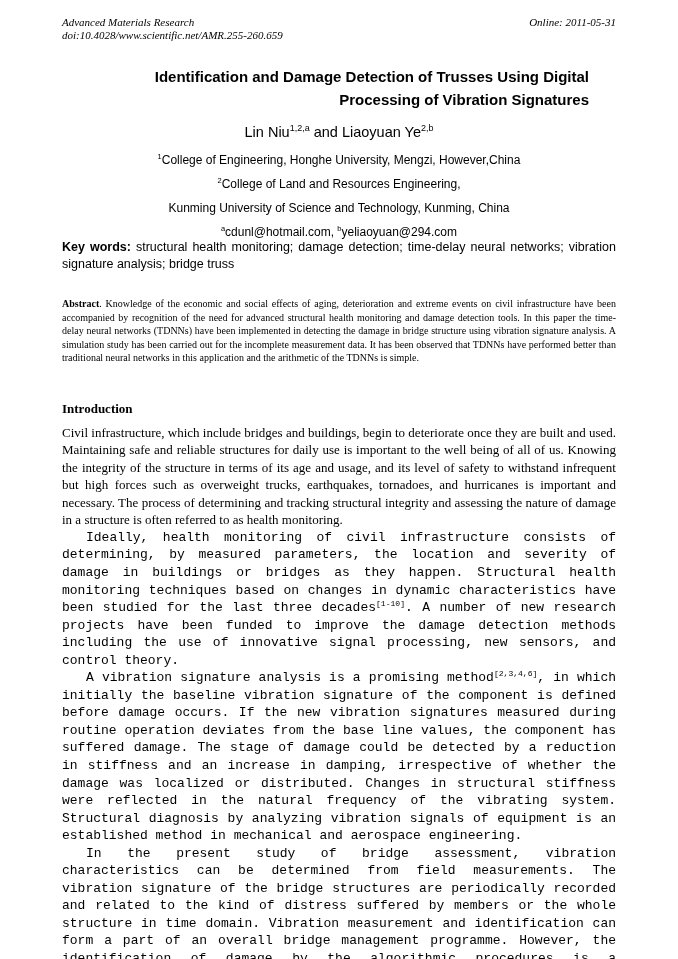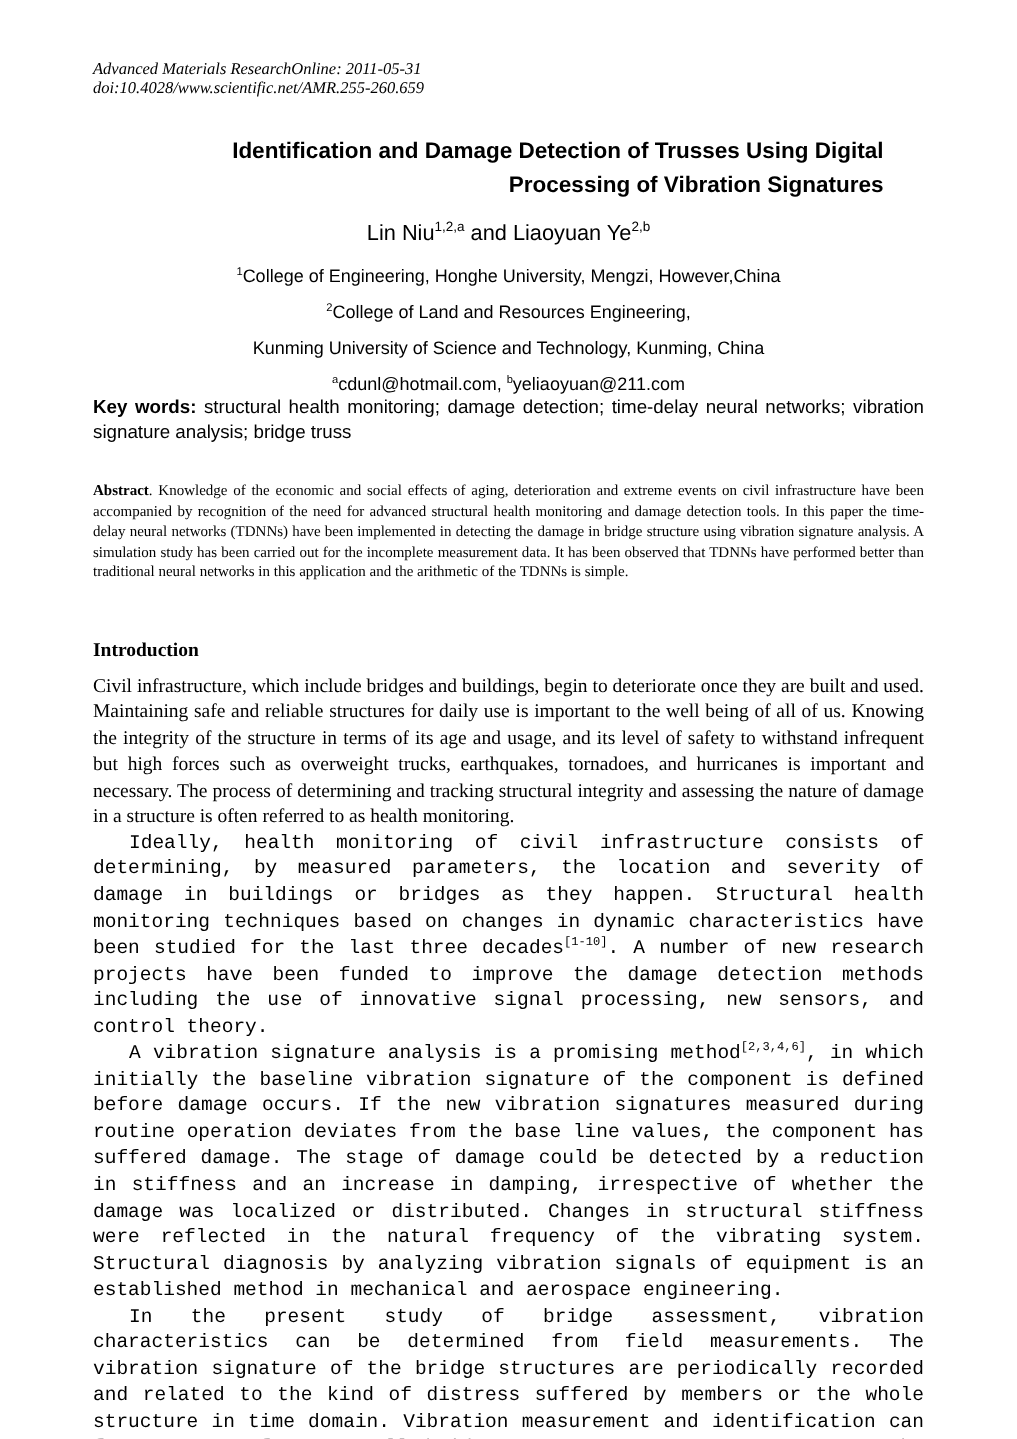--- a/index.html
+++ b/index.html
@@ -20,22 +20,22 @@
   }
   
   .pub-header {
     font-family: "Liberation Serif", serif;
     font-style: italic;
     font-size: 11px;
     line-height: 1.2;
   }
   .pub-header-row1 {
     display: flex;
+    justify-content: space-between;
     align-items: baseline;
-    margin-top: 24px;
   }
   
   .paper-title {
     margin: 24px auto 0 auto;
     max-width: 500px;
     text-align: right;
     font-family: "Liberation Sans", sans-serif;
     font-weight: bold;
     font-size: 15px;
     line-height: 1.5;
@@ -124,21 +124,21 @@
   <h1 class="paper-title">Identification and Damage Detection of Trusses Using Digital Processing of Vibration Signatures</h1>
 
   <div class="authors-line">
     <span>Lin Niu</span><sup class="s">1,2,a</sup><span> and Liaoyuan Ye</span><sup class="s">2,b</sup>
   </div>
 
   <div class="affiliations">
     <div class="affiliation-line"><sup class="s">1</sup><span>College of Engineering, Honghe University, Mengzi, However,China</span></div>
     <div class="affiliation-line"><sup class="s">2</sup><span>College of Land and Resources Engineering,</span></div>
     <div class="affiliation-line"><span>Kunming University of Science and Technology, Kunming, China</span></div>
-    <div class="affiliation-line"><sup class="s">a</sup><span>cdunl@hotmail.com, </span><sup class="s">b</sup><span>yeliaoyuan@211.com</span></div>
+    <div class="affiliation-line"><sup class="s">a</sup><span>cdunl@hotmail.com, </span><sup class="s">b</sup><span>yeliaoyuan@294.com</span></div>
   </div>
 
   <p class="keywords"><span class="label">Key words:</span><span> structural health monitoring; damage detection; time-delay neural networks; vibration signature analysis; bridge truss</span></p>
 
   <p class="abstract"><span class="label">Abstract</span><span>. Knowledge of the economic and social effects of aging, deterioration and extreme events on civil infrastructure have been accompanied by recognition of the need for advanced structural health monitoring and damage detection tools. In this paper the time-delay neural networks (TDNNs) have been implemented in detecting the damage in bridge structure using vibration signature analysis. A simulation study has been carried out for the incomplete measurement data. It has been observed that TDNNs have performed better than traditional neural networks in this application and the arithmetic of the TDNNs is simple.</span></p>
 
   <div class="section-heading">Introduction</div>
 
   <p class="body-par first">Civil infrastructure, which include bridges and buildings, begin to deteriorate once they are built and used. Maintaining safe and reliable structures for daily use is important to the well being of all of us. Knowing the integrity of the structure in terms of its age and usage, and its level of safety to withstand infrequent but high forces such as overweight trucks, earthquakes, tornadoes, and hurricanes is important and necessary. The process of determining and tracking structural integrity and assessing the nature of damage in a structure is often referred to as health monitoring.</p>
 

